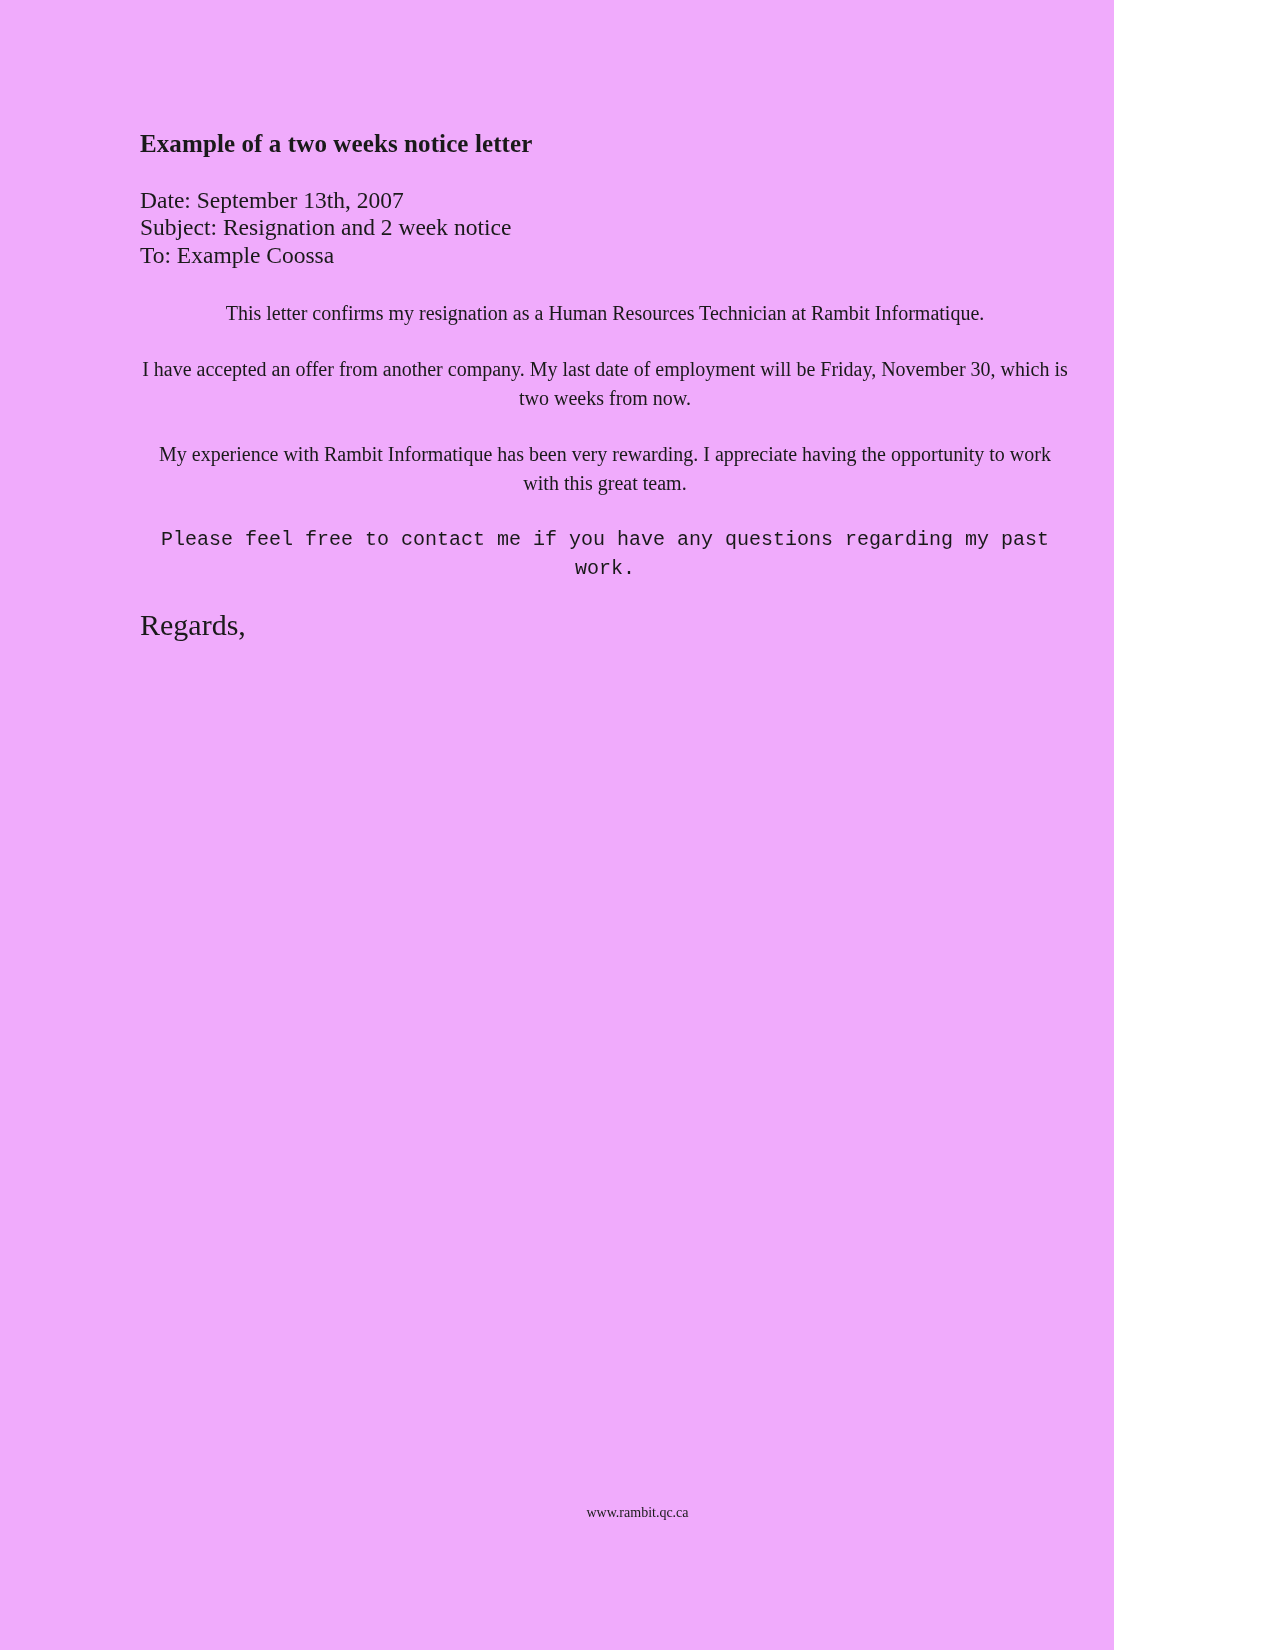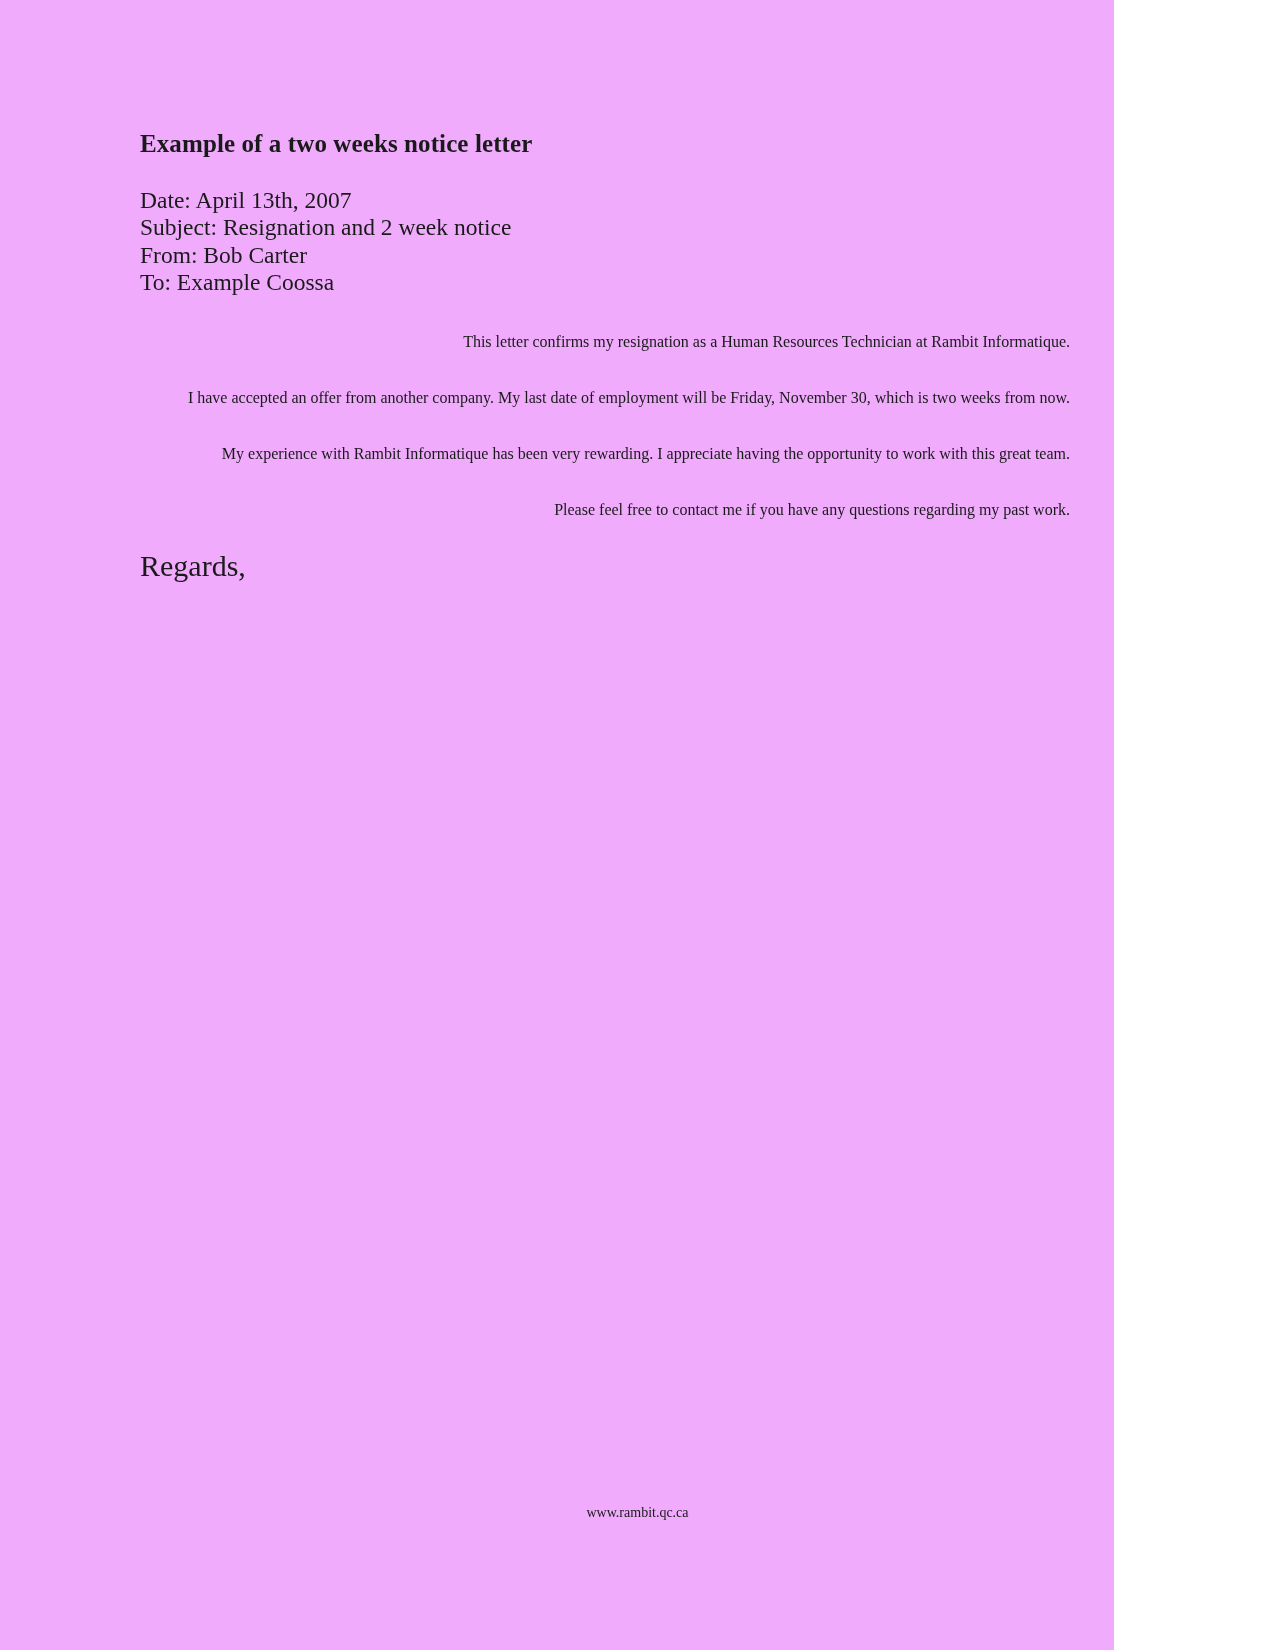--- a/index.html
+++ b/index.html
@@ -40,27 +40,28 @@
   .meta-block {
     margin: 0 0 30px 0;
   }
   .meta-line {
     font-size: 23.5px;
     line-height: 27.5px;
     margin: 0;
     white-space: pre;
   }
   .para {
-    font-size: 16px;
+    font-size: 20px;
     line-height: 29px;
     margin: 0 0 27px 0;
-    text-align: right;
+    text-align: center;
   }
   .para.last-para {
     margin-bottom: 27px;
+    font-family: Liberation Mono, monospace;
   }
   .closing {
     font-size: 30px;
     line-height: 29px;
     margin: 0 0 27px 0;
   }
   .signature {
     font-size: 23.5px;
     line-height: 29px;
     margin: 0;
@@ -82,23 +83,22 @@
 </head>
 <body>
 
 <div class="page">
 
   <div class="letter-body">
 
     <h1 class="letter-title">Example of a two weeks notice letter</h1>
 
     <div class="meta-block">
-      <p class="meta-line">Date: April 13th, 2007</p>
+      <p class="meta-line">Date: September 13th, 2007</p>
       <p class="meta-line">Subject: Resignation and 2 week notice</p>
-      <p class="meta-line">From: Bob Carter</p>
       <p class="meta-line">To: Example Coossa</p>
     </div>
 
     <p class="para">This letter confirms my resignation as a Human Resources Technician at Rambit Informatique.</p>
 
     <p class="para">I have accepted an offer from another company. My last date of employment will be Friday, November 30, which is two weeks from now.</p>
 
     <p class="para">My experience with Rambit Informatique has been very rewarding. I appreciate having the opportunity to work with this great team.</p>
 
     <p class="para last-para">Please feel free to contact me if you have any questions regarding my past work.</p>

